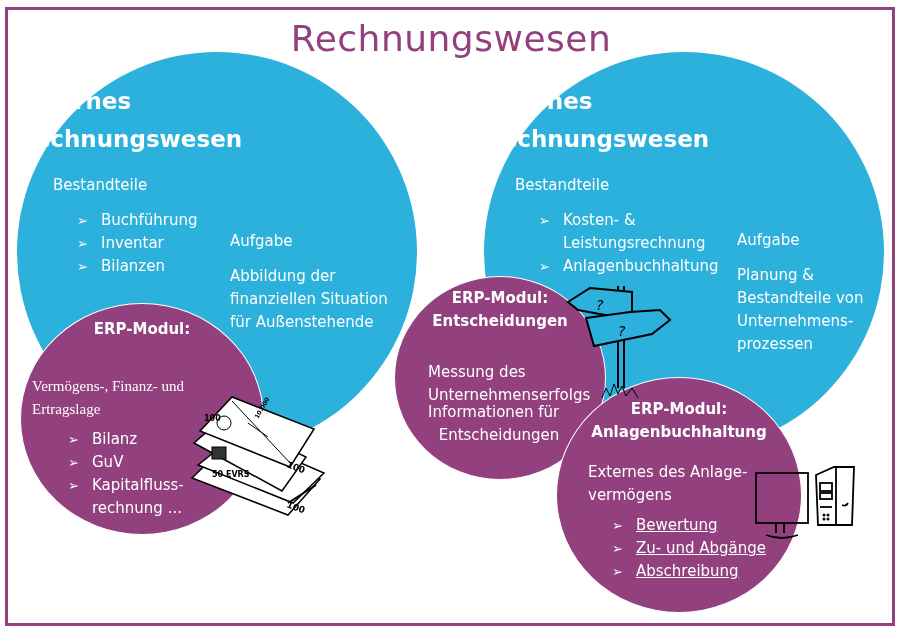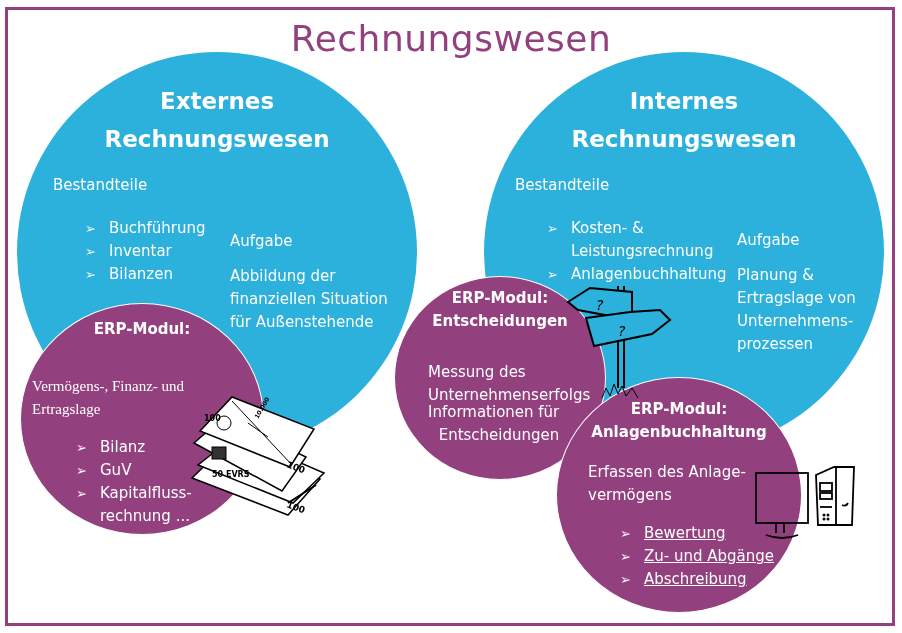--- a/index.html
+++ b/index.html
@@ -6,23 +6,23 @@
   body { width:902px; height:633px; position:relative; overflow:hidden;
          font-family:"DejaVu Sans", sans-serif; color:#fff; }
   .frame { position:absolute; left:5px; top:7px; width:884px; height:613px;
            border:3px solid #93407f; box-sizing:content-box; }
   .title { position:absolute; left:0; width:902px; top:18px; text-align:center;
            color:#93407f; font-size:36px; letter-spacing:0.5px; }
   .circle { position:absolute; border-radius:50%; }
   .blue { background:#2cb0dc; }
   .purple { background:#93407f; border:1.5px solid #ffffff; box-sizing:border-box; }
   .txt { position:absolute; color:#fff; font-size:15px; line-height:23px; white-space:nowrap; }
-  .h1 { font-weight:bold; font-size:23px; line-height:38px; text-align:center; }
+  .h1 { font-weight:bold; font-size:23px; line-height:38px; text-align:left; }
   .h2 { font-weight:bold; font-size:15px; line-height:23px; text-align:center; }
-  ul.arrows { list-style:none; margin:8px; padding:0; }
+  ul.arrows { list-style:none; margin:0; padding:0; }
   ul.arrows li { position:relative; padding-left:24px; }
   ul.arrows li::before { content:"\27A2"; position:absolute; left:0; top:0; font-size:13px; }
   svg.icon { position:absolute; overflow:visible; }
 </style>
 </head>
 <body>
 
 <div class="frame"></div>
 <div class="title">Rechnungswesen</div>
 
@@ -56,21 +56,21 @@
     <div>Kosten- &amp;</div>
     <div>Leistungsrechnung</div>
   </li>
   <li>
     <div>Anlagenbuchhaltung</div>
   </li>
 </ul>
 <div class="txt" style="left:737px; top:229px;">Aufgabe</div>
 <div class="txt" style="left:737px; top:264px;">
   <div>Planung &amp;</div>
-  <div>Ertragslage von</div>
+  <div>Bestandteile von</div>
   <div>Unternehmens-</div>
   <div>prozessen</div>
 </div>
 
 <div class="circle purple" style="left:20px; top:303px; width:244px; height:232px;"></div>
 <div class="txt h2" style="left:20px; top:318px; width:244px;">
   <div>ERP-Modul:</div>
 </div>
 <div class="txt" style="left:32px; top:375px;font-family:Liberation Serif, serif;">
   <div>Vermögens-, Finanz- und</div>
@@ -102,21 +102,21 @@
   <div>Informationen für</div>
   <div>Entscheidungen</div>
 </div>
 
 <div class="circle purple" style="left:556px; top:377px; width:246px; height:236px;"></div>
 <div class="txt h2" style="left:556px; top:398px; width:246px;">
   <div>ERP-Modul:</div>
   <div>Anlagenbuchhaltung</div>
 </div>
 <div class="txt" style="left:588px; top:461px;">
-  <div>Erfassen des Anlage-</div>
+  <div>Externes des Anlage-</div>
   <div>vermögens</div>
 </div>
 <ul class="txt arrows" style="left:612px; top:514px;text-decoration:underline;">
   <li>Bewertung</li>
   <li>Zu- und Abgänge</li>
   <li>Abschreibung</li>
 </ul>
 
 <svg class="icon" style="left:188px; top:395px;" width="140" height="125" viewBox="0 0 140 125">
   <g stroke="#000" stroke-width="1.5" fill="#fff">

